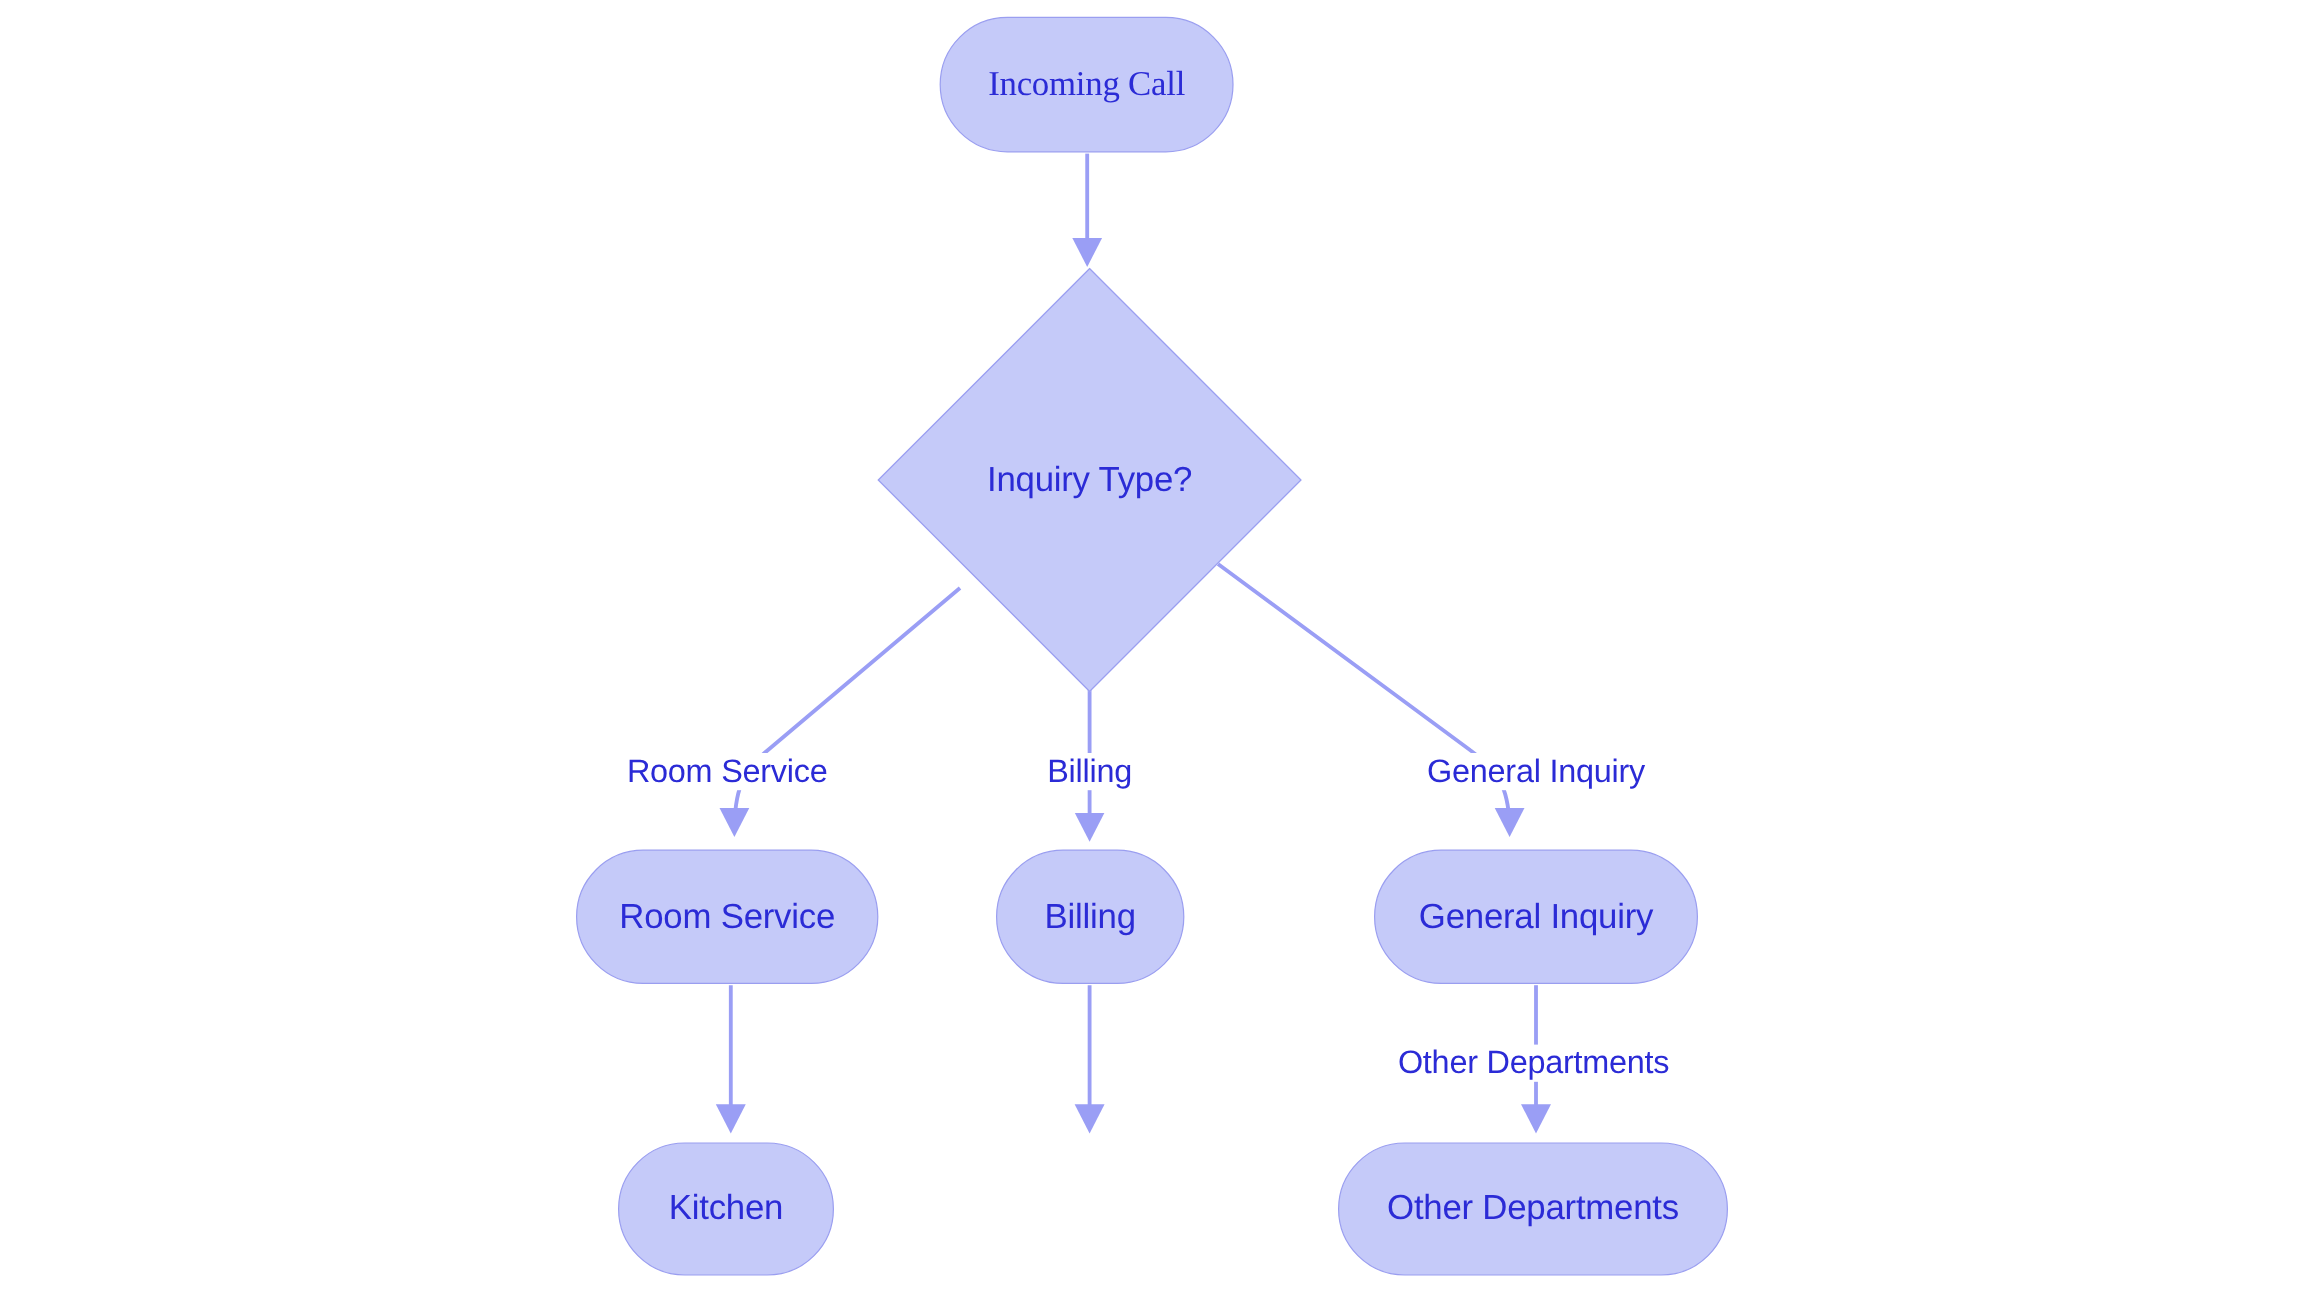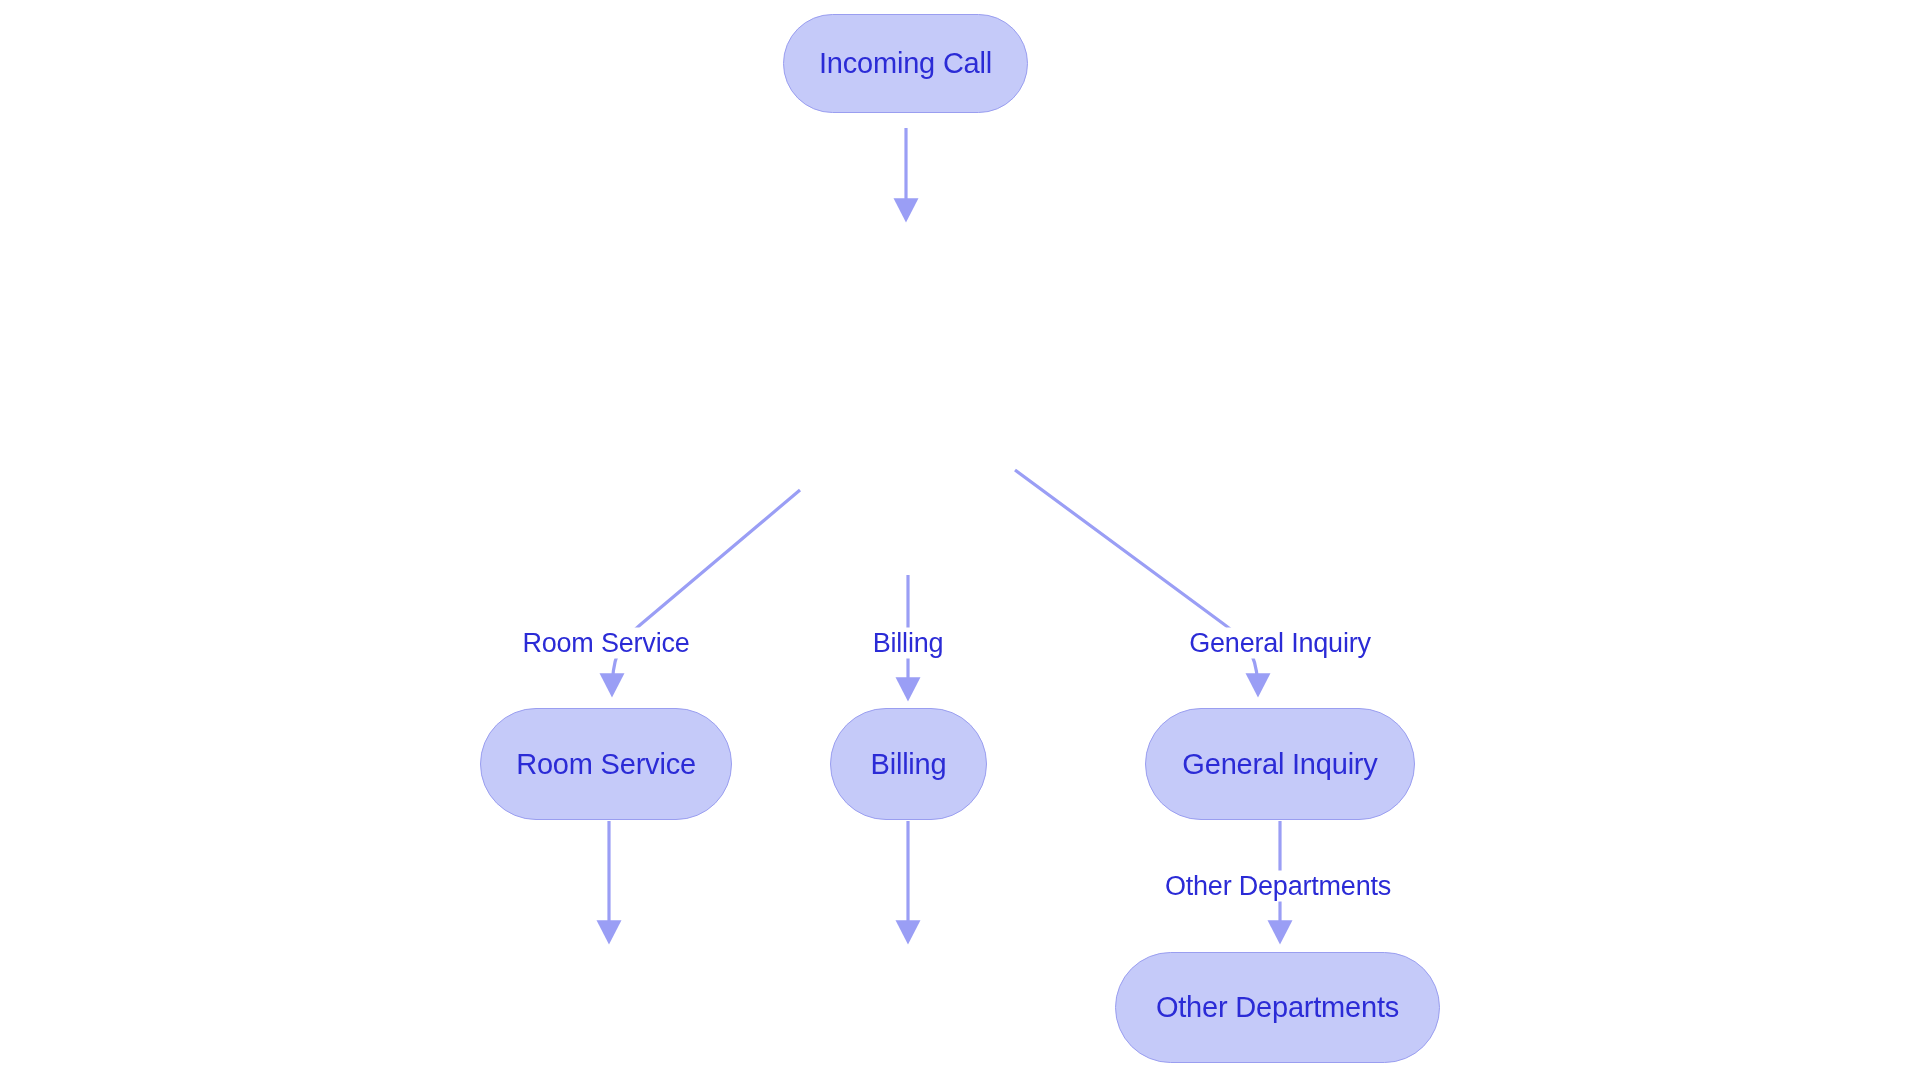--- a/index.html
+++ b/index.html
@@ -103,37 +103,44 @@
 
     <path d="M 1015 470 L 1225 625 C 1252 644 1258 662 1258 693" fill="none" stroke="#9a9ef5" stroke-width="3.2" marker-end="url(#arrowhead)"></path>
 
     <path d="M 609 821 L 609 940" fill="none" stroke="#9a9ef5" stroke-width="3.2" marker-end="url(#arrowhead)"></path>
 
     <path d="M 908 821 L 908 940" fill="none" stroke="#9a9ef5" stroke-width="3.2" marker-end="url(#arrowhead)"></path>
 
     <path d="M 1280 821 L 1280 940" fill="none" stroke="#9a9ef5" stroke-width="3.2" marker-end="url(#arrowhead)"></path>
   </svg>
 
-  <div class="node stadium" style="left:783px; top:14px; width:245px; height:99px;">
+  <div class="node stadium" style="left:783px; top:14px; width:245px; height:113px;font-family:Liberation Serif, serif;">
     <span class="node-label">Incoming Call</span>
   </div>
 
+  <div class="node diamond" style="left:783px; top:275px; width:250px; height:250px;">
+    <span class="diamond-shape"></span>
+    <span class="node-label">Inquiry Type?</span>
+  </div>
 
   <div class="node stadium" style="left:480px; top:708px; width:252px; height:112px;">
     <span class="node-label">Room Service</span>
   </div>
 
   <div class="node stadium" style="left:830px; top:708px; width:157px; height:112px;">
     <span class="node-label">Billing</span>
   </div>
 
   <div class="node stadium" style="left:1145px; top:708px; width:270px; height:112px;">
     <span class="node-label">General Inquiry</span>
   </div>
 
+  <div class="node stadium" style="left:515px; top:952px; width:180px; height:111px;">
+    <span class="node-label">Kitchen</span>
+  </div>
 
 
   <div class="node stadium" style="left:1115px; top:952px; width:325px; height:111px;">
     <span class="node-label">Other Departments</span>
   </div>
 
   <div class="edge-label" style="left:606px; top:643px;">Room Service</div>
 
   <div class="edge-label" style="left:908px; top:643px;">Billing</div>
 

